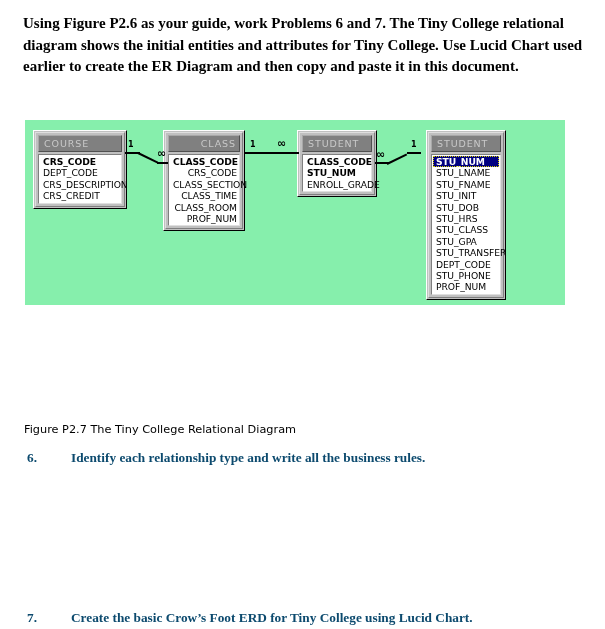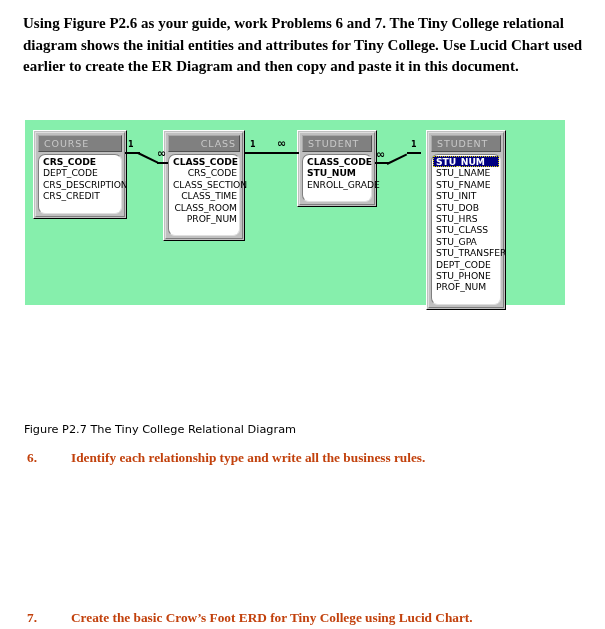--- a/index.html
+++ b/index.html
@@ -75,22 +75,21 @@
     white-space: nowrap;
     overflow: hidden;
   }
   .entity-fields {
     background: #ffffff;
     border-top: 1px solid #7f7f7f;
     border-left: 1px solid #7f7f7f;
     border-right: 1px solid #dfdfdf;
     border-bottom: 1px solid #dfdfdf;
     margin-top: 2px;
-    padding: 1px 0 11px 0;
-    border-radius: 7px;
+    padding: 1px 0 1px 0;
   }
   .field {
     font-family: "DejaVu Sans", "Liberation Sans", sans-serif;
     font-size: 9.2px;
     color: #000000;
     line-height: 11.4px;
     padding: 0 2px 0 4px;
     white-space: nowrap;
     letter-spacing: -0.05px;
   }
@@ -139,21 +138,21 @@
     color: #000000;
     white-space: nowrap;
   }
 
   
   .problem {
     position: absolute;
     font-family: "Liberation Serif", "DejaVu Serif", serif;
     font-size: 13.3px;
     font-weight: bold;
-    color: #c2410c;
+    color: #0c4a6e;
     white-space: nowrap;
   }
   .problem .num {
     display: inline-block;
     width: 44px;
   }
   #problem-6 { left: 27px; top: 450px; }
   #problem-7 { left: 27px; top: 590px; margin-top: 20px; }
 </style>
 </head>

